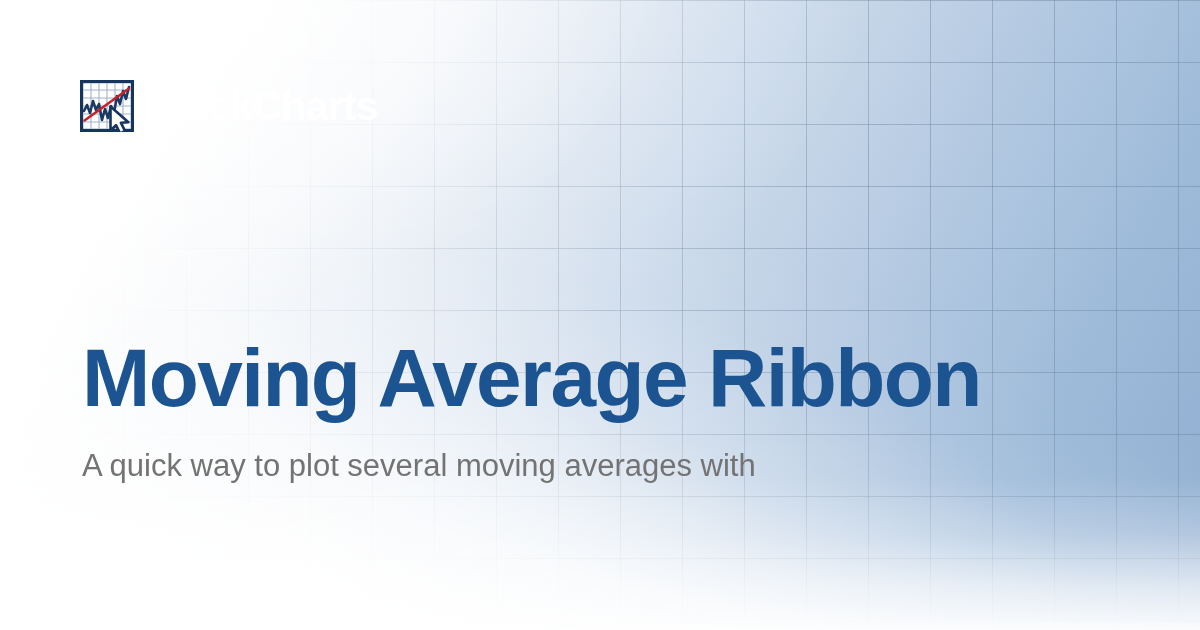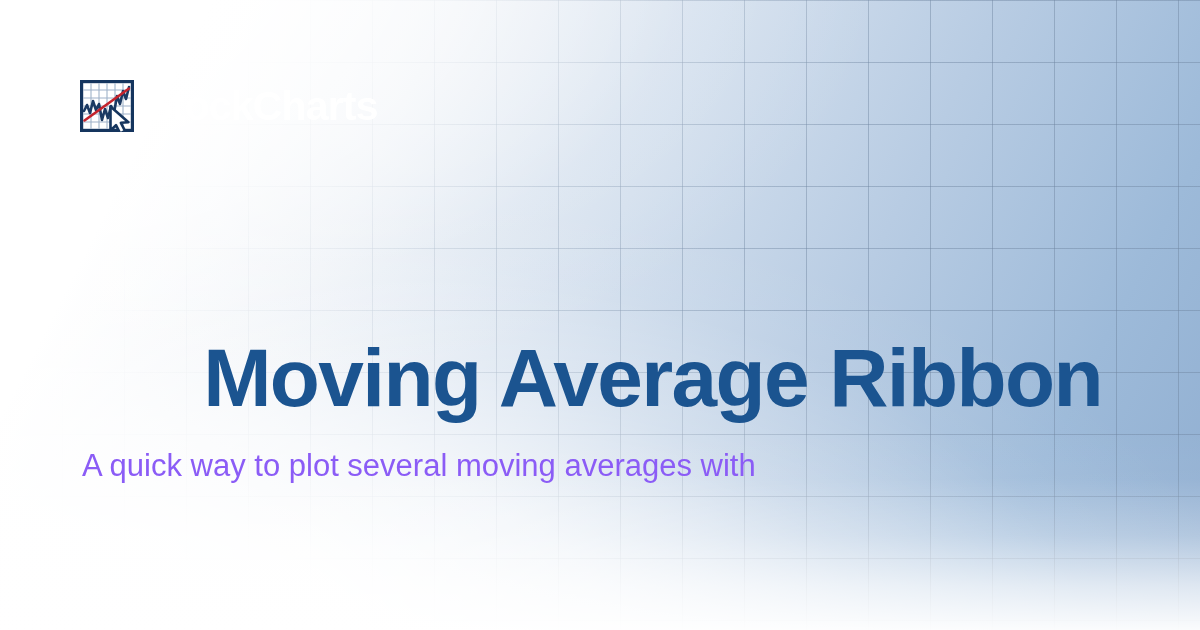--- a/index.html
+++ b/index.html
@@ -122,25 +122,24 @@
     width: 1020px;
   }
   .title {
     margin: 0;
     color: #1b5490;
     font-size: 82px;
     font-weight: bold;
     letter-spacing: -1.6px;
     line-height: 1.0;
     white-space: nowrap;
-    text-align: right;
   }
   .subtitle {
     margin: 26px 0 0 0;
-    color: #8b5cf6;
+    color: #737373;
     font-size: 31px;
     font-weight: normal;
     line-height: 1.33;
     max-width: 790px;
   }
   .subtitle-line { display: block; }
 </style>
 </head>
 <body>
 

